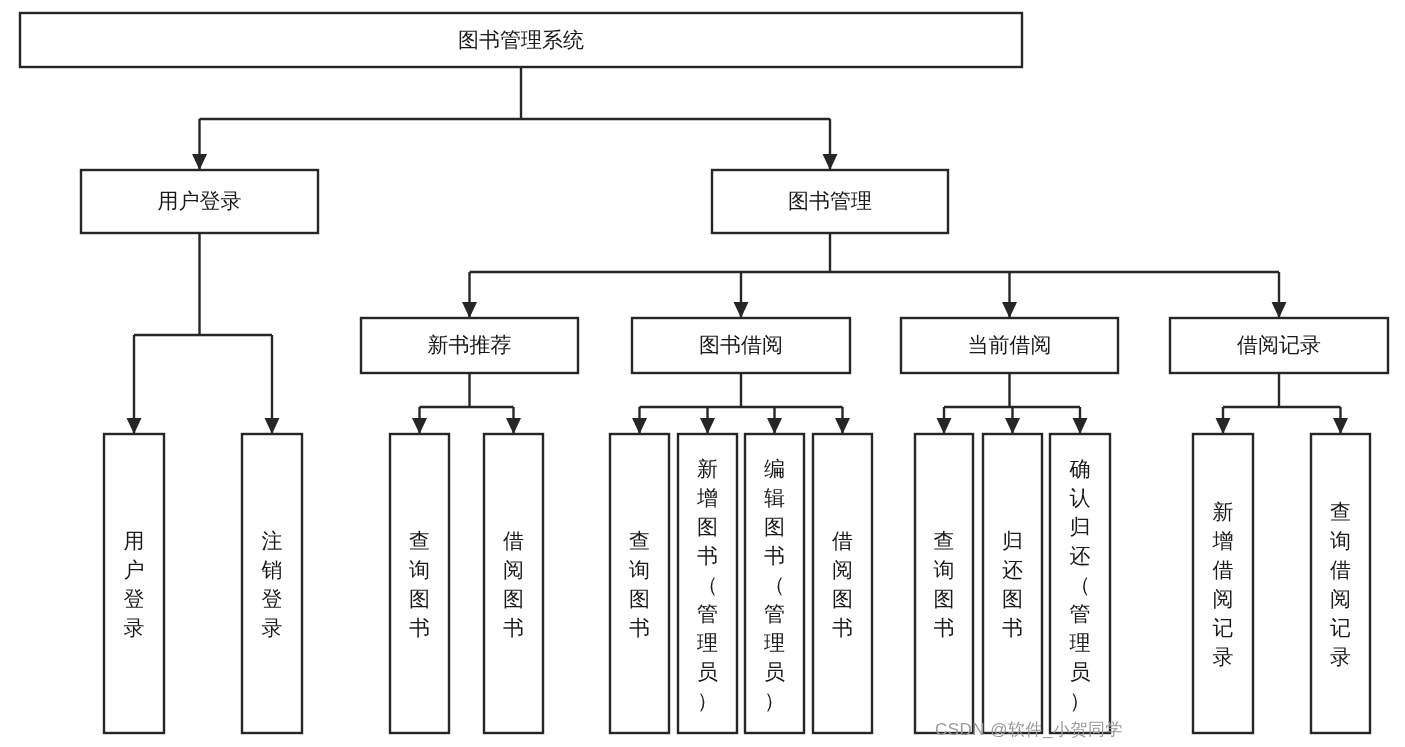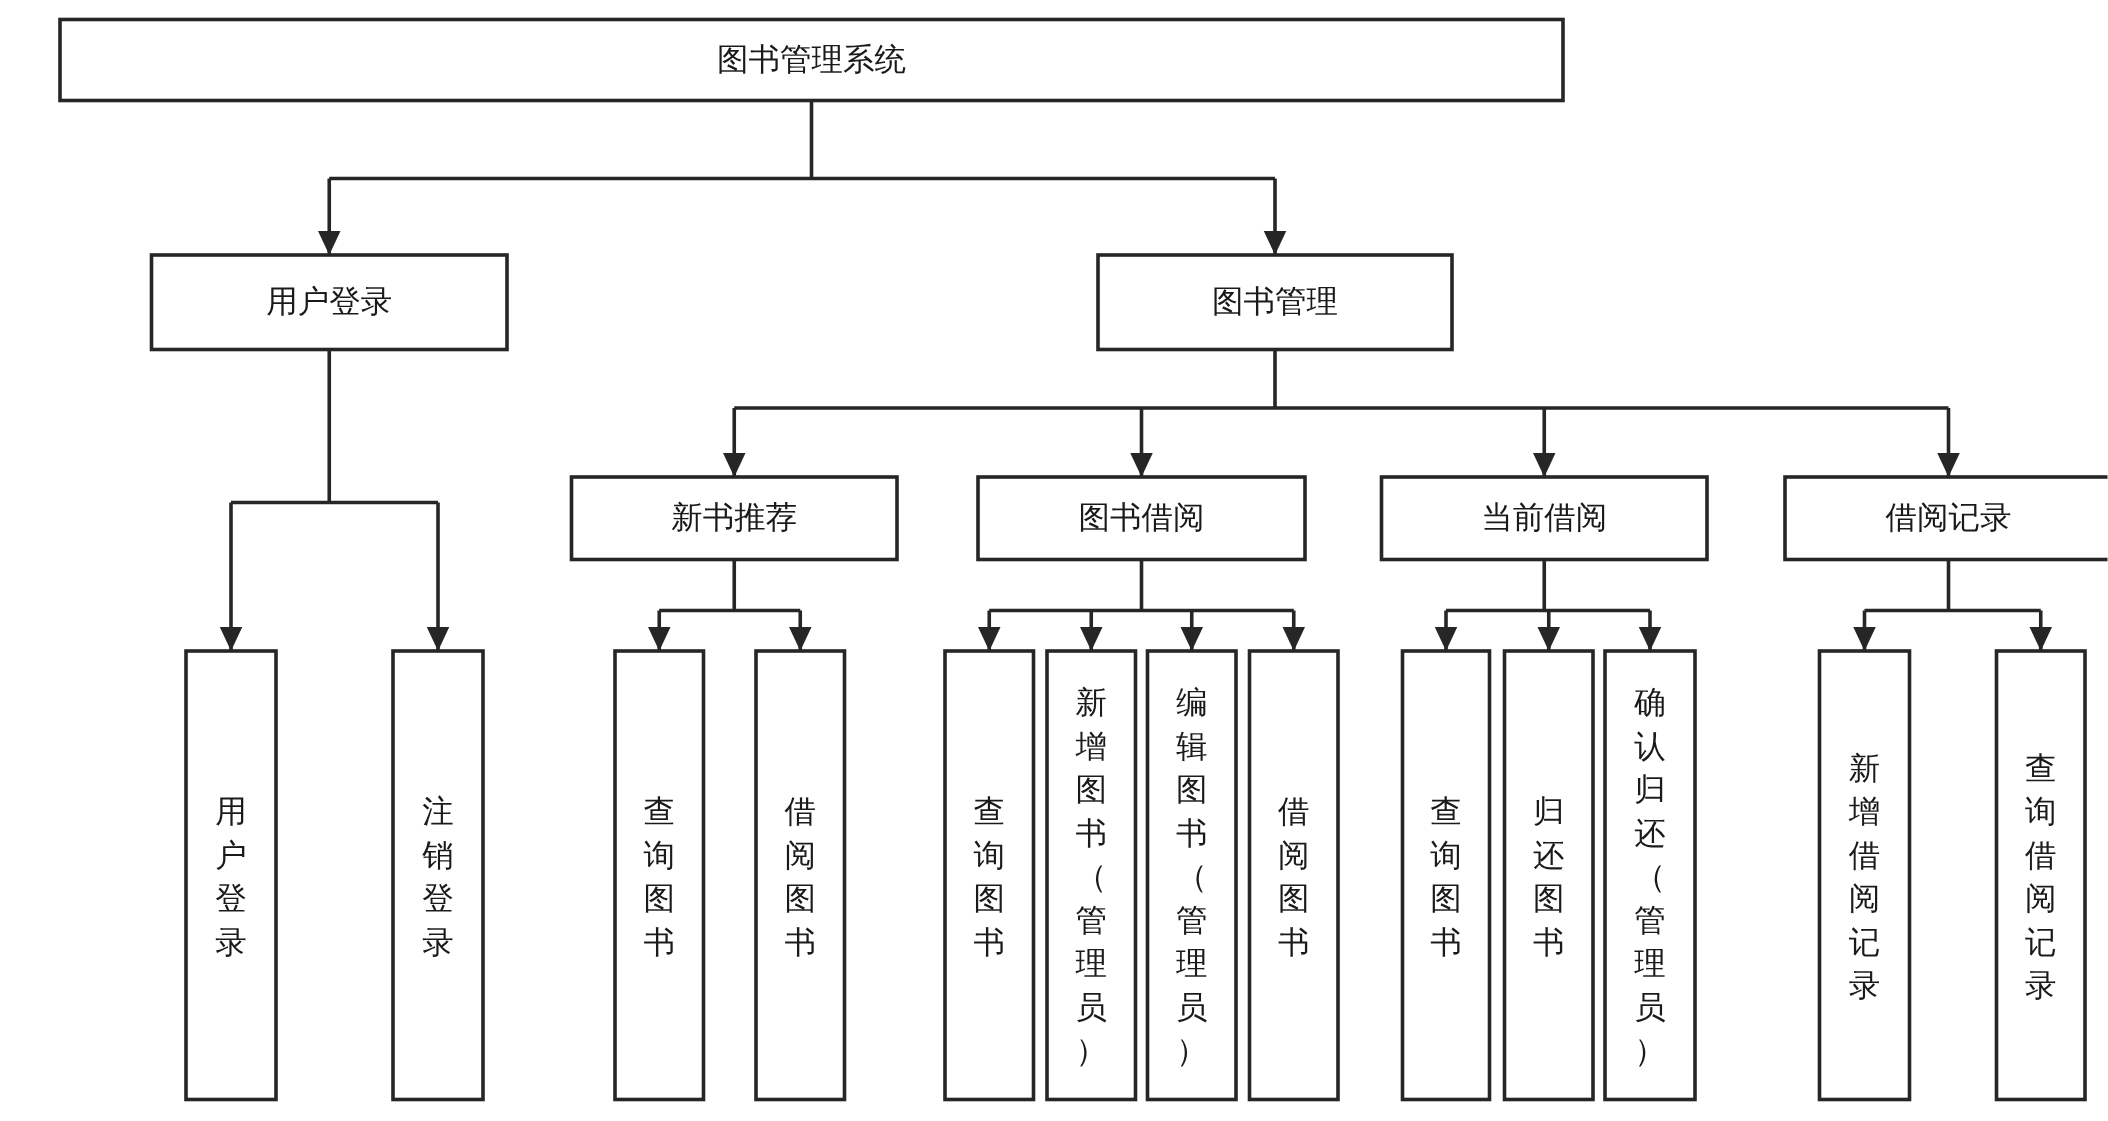--- a/index.html
+++ b/index.html
@@ -12,21 +12,20 @@
     width: 1405px;
     height: 747px;
     font-family: "Liberation Sans", "DejaVu Sans", sans-serif;
     overflow: hidden;
   }
   #diagram-root {
     position: relative;
     width: 1133px;
     height: 747px;
     background: #ffffff;
-    margin-left: 20px;
   }
   svg.diagram {
     position: absolute;
     left: 0;
     top: 0;
     width: 1405px;
     height: 747px;
     display: block;
   }
   .node-box {
@@ -204,13 +203,14 @@
         <g>
           <rect x="1193" y="434" width="60" height="299" class="node-box"></rect>
           <text x="1223" y="519.12" class="node-label-vertical"><tspan x="1223" dy="0">新</tspan><tspan x="1223" dy="29">增</tspan><tspan x="1223" dy="29">借</tspan><tspan x="1223" dy="29">阅</tspan><tspan x="1223" dy="29">记</tspan><tspan x="1223" dy="29">录</tspan></text>
         </g>
         <g>
           <rect x="1311" y="434" width="59" height="299" class="node-box"></rect>
           <text x="1340.5" y="519.12" class="node-label-vertical"><tspan x="1340.5" dy="0">查</tspan><tspan x="1340.5" dy="29">询</tspan><tspan x="1340.5" dy="29">借</tspan><tspan x="1340.5" dy="29">阅</tspan><tspan x="1340.5" dy="29">记</tspan><tspan x="1340.5" dy="29">录</tspan></text>
         </g>
       </g>
     </svg>
+  <div class="watermark">CSDN @软件_小贺同学</div>
 </div>
 
 </body></html>

